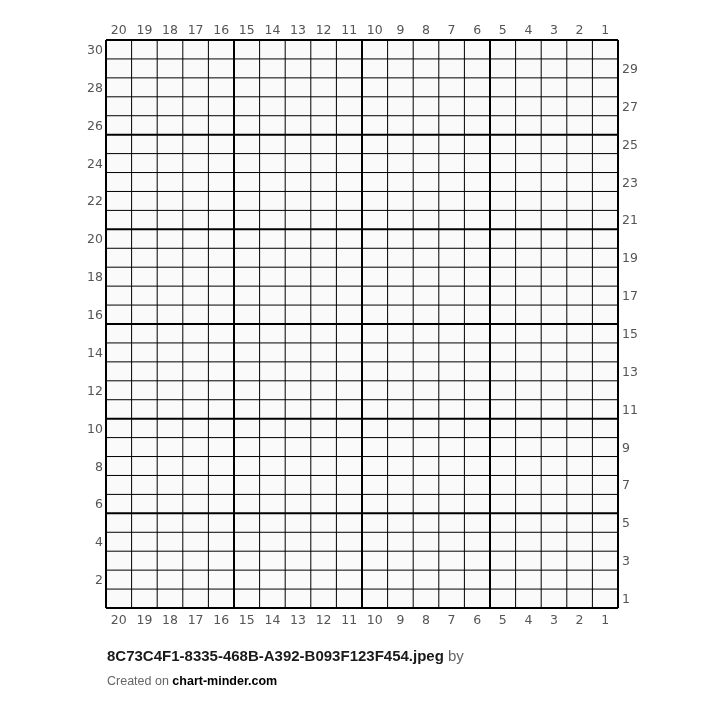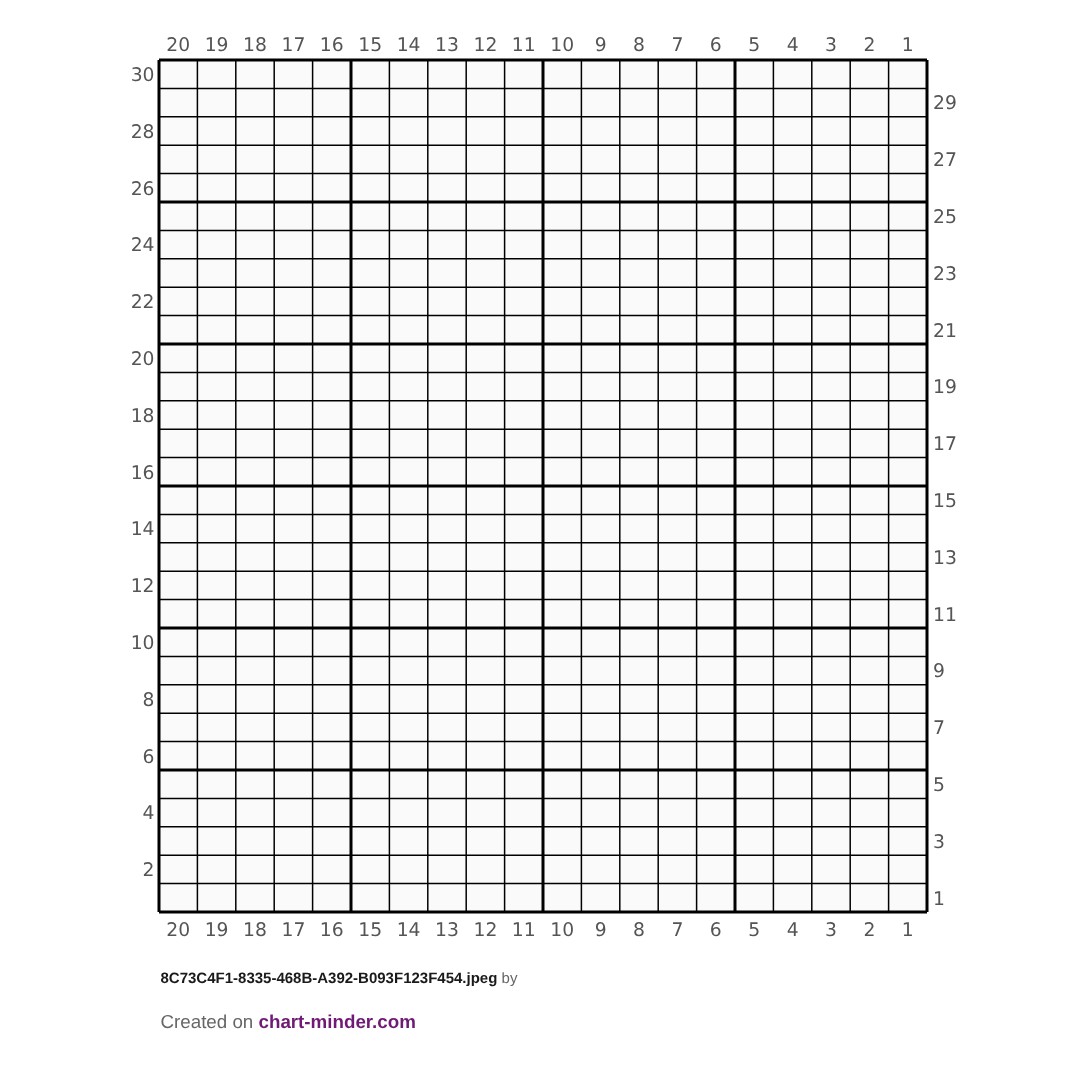--- a/index.html
+++ b/index.html
@@ -1,24 +1,24 @@
 <!DOCTYPE html>
 <html><head>
   <meta charset="utf-8">
   <style>
     html, body { margin: 0; padding: 0; background: #ffffff; }
     body { width: 724px; height: 712px; position: relative; overflow: hidden;
            font-family: "Liberation Sans", "DejaVu Sans", sans-serif; }
     #chart { position: absolute; left: 0; top: 0; }
     .lbl { font-family: "DejaVu Sans", sans-serif; font-size: 12.5px; fill: #555555; }
-    .caption { position: absolute; left: 107px; top: 647px; font-size: 10px; color: #222; text-align: right; }
+    .caption { position: absolute; left: 107px; top: 647px; font-size: 15px; color: #222; text-align: right; }
     .caption .fname { font-weight: bold; color: #1a1a1a; }
     .caption .by { color: #666; font-weight: normal; }
     .credit { position: absolute; left: 107px; top: 674px; font-size: 12.5px; color: #666; }
-    .credit .site { font-weight: bold; color: #701a75; }
+    .credit .site { font-weight: bold; color: #000000; }
   </style>
 </head>
 <body>
 
 <svg id="chart" width="724" height="640" xmlns="http://www.w3.org/2000/svg">
   <g id="cells">
       <rect x="106" y="40" width="512" height="568" fill="#fafafa"></rect>
     </g>
   <g id="minor">
       <line x1="131.6" y1="40" x2="131.6" y2="608" stroke="#000000" stroke-width="1"></line>

